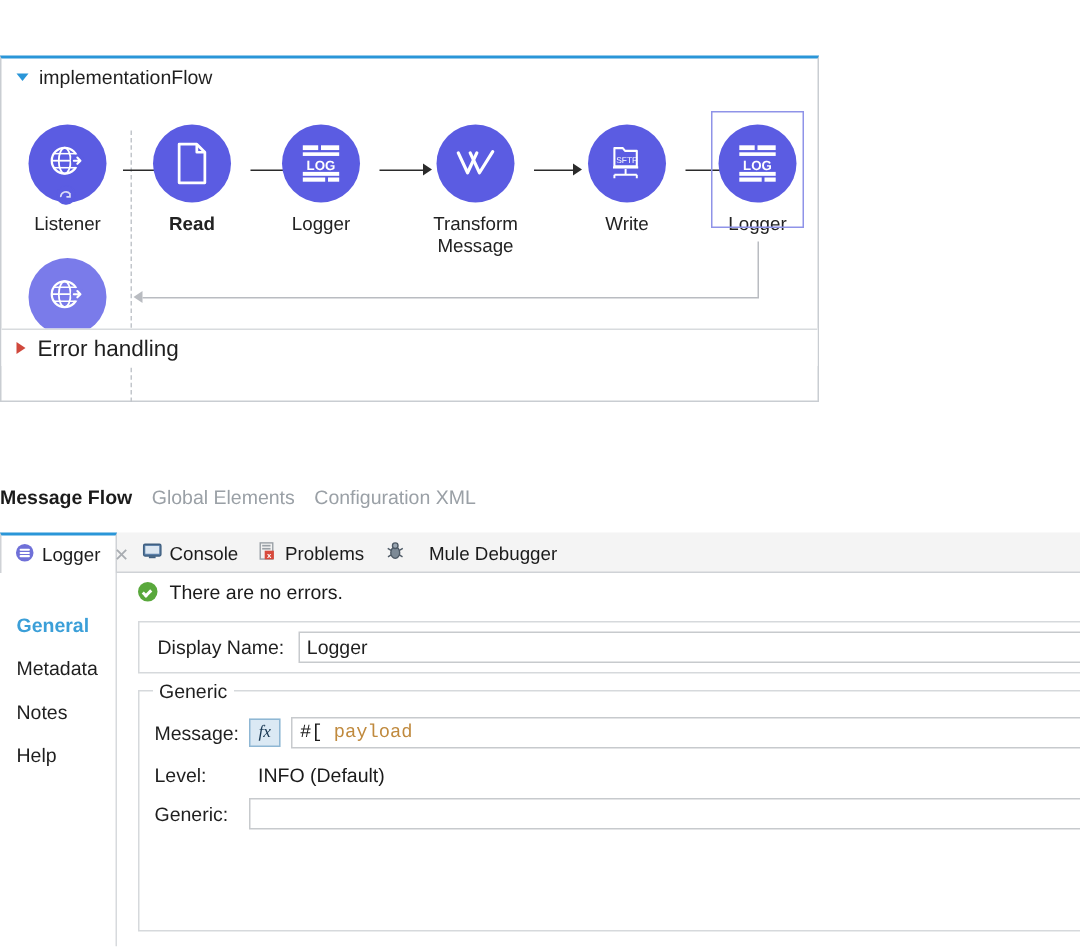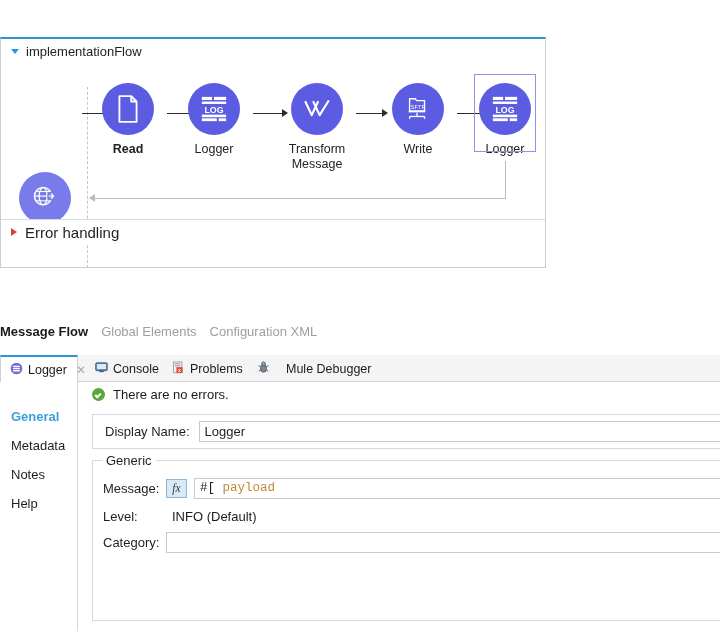--- a/index.html
+++ b/index.html
@@ -163,20 +163,38 @@
     <div class="flow-box">
 
       <div class="flow-header">
         <span class="tri tri-down"></span>
         <span class="flow-title">implementationFlow</span>
       </div>
 
       <div class="flow-body">
         <div class="src-sep"></div>
 
+        <div class="node" style="left:2px;top:20px;">
+          <div class="bubble">
+            <svg width="30" height="30" viewBox="0 0 32 32" aria-hidden="true">
+              <circle cx="14" cy="14" r="9.2" fill="none" stroke="#fff" stroke-width="1.6"></circle>
+              <ellipse cx="14" cy="14" rx="4.2" ry="9.2" fill="none" stroke="#fff" stroke-width="1.3"></ellipse>
+              <line x1="4.8" y1="14" x2="23.2" y2="14" stroke="#fff" stroke-width="1.3"></line>
+              <line x1="6.3" y1="9" x2="21.7" y2="9" stroke="#fff" stroke-width="1.1"></line>
+              <line x1="6.3" y1="19" x2="21.7" y2="19" stroke="#fff" stroke-width="1.1"></line>
+              <circle cx="23" cy="14" r="4.6" fill="#5b5ce2"></circle>
+              <path d="M20.5 14 h4 M23 11.8 l2.2 2.2 -2.2 2.2" stroke="#fff" stroke-width="1.5" fill="none" stroke-linecap="round" stroke-linejoin="round"></path>
+            </svg>
+            <svg width="14" height="14" viewBox="0 0 16 16" style="position:absolute;bottom:-2px;left:18px;" aria-hidden="true">
+              <circle cx="8" cy="8" r="7" fill="#5b5ce2" stroke="#5b5ce2"></circle>
+              <path d="M4 9 a4 4 0 0 1 7 -2 M11 7 v2.4 h-2.2" stroke="#dcdcf7" stroke-width="1.3" fill="none" stroke-linecap="round"></path>
+            </svg>
+          </div>
+          <div class="node-label">Listener</div>
+        </div>
 
         <div class="arrow" style="left:81px;top:44px;width:28px;">
           <div class="shaft"></div>
             <div class="head"></div>
         </div>
 
         <div class="node" style="left:85px;top:20px;font-weight:bold;">
           <div class="bubble">
             <svg width="26" height="30" viewBox="0 0 24 28" aria-hidden="true">
               <path d="M4 2 h11 l5 5 v19 h-16 z" fill="none" stroke="#fff" stroke-width="1.7" stroke-linejoin="round"></path>
@@ -382,21 +400,21 @@
             <span class="fx">fx</span>
             <span class="txt marginl"><span class="tok-b">#[</span>&nbsp;<span class="tok-p">payload</span></span>
           </div>
 
           <div class="frow" style="top:44px;">
             <span class="lab">Level:</span>
             <span class="txt plain">INFO (Default)</span>
           </div>
 
           <div class="frow" style="top:70px;">
-            <span class="lab">Category:</span>
+            <span class="lab">Generic:</span>
             <span class="txt"></span>
           </div>
         </div>
 
       </div>
     </div>
   </div>
 
 </div>
 

